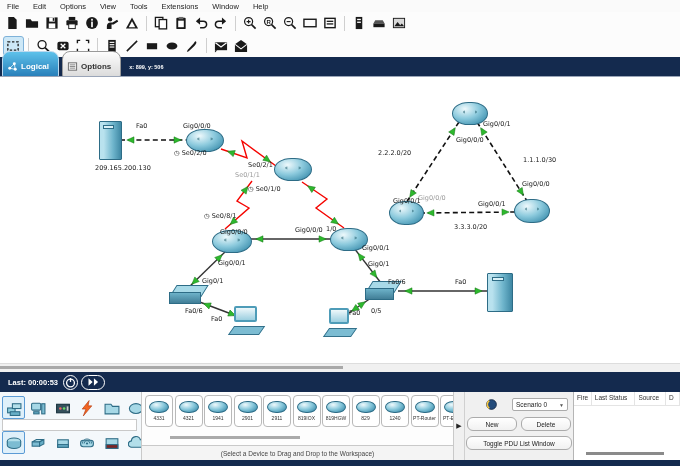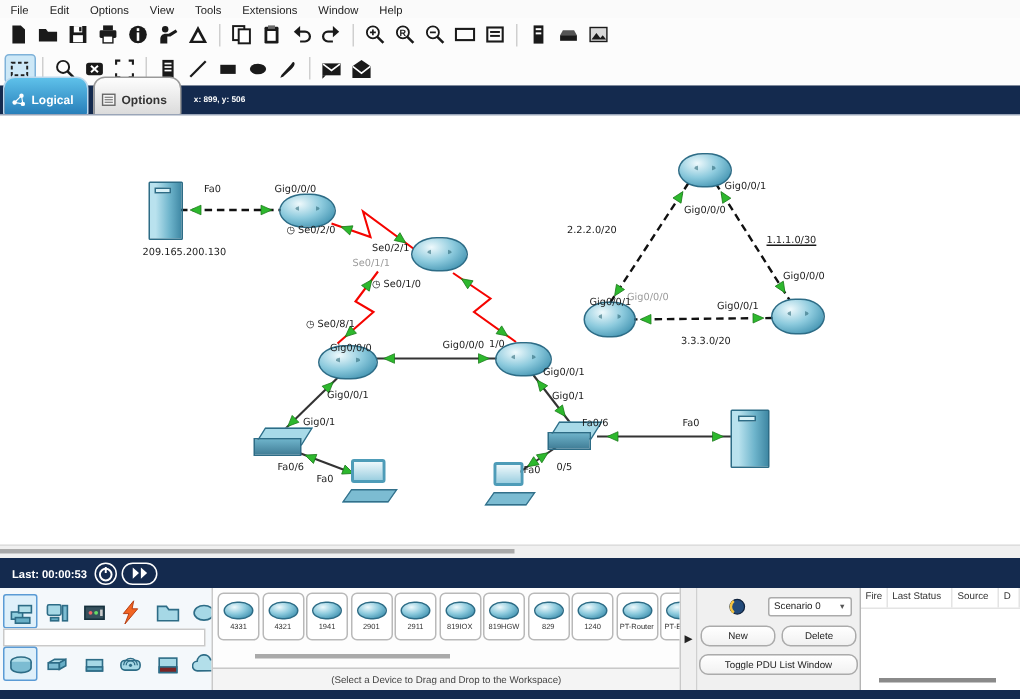--- a/index.html
+++ b/index.html
@@ -386,42 +386,42 @@
         <div class="mon"></div>
         <div class="kb"></div>
       </div>
       <div class="dev dev-server" style="left: 487px; top: 196px; width: 24px; height: 37px;"></div>
       <div class="dev dev-router" style="left: 452px; top: 25px; width: 34px; height: 21px;"></div>
       <div class="dev dev-router" style="left: 389px; top: 124px; width: 33px; height: 22px;"></div>
       <div class="dev dev-router" style="left: 514px; top: 122px; width: 34px; height: 22px;"></div>
       <span class="clabel" style="left: 136px; top: 45px;">Fa0</span>
       <span class="clabel" style="left: 183px; top: 45px;">Gig0/0/0</span>
       <span class="clabel" style="left: 95px; top: 87px;">209.165.200.130</span>
-      <span class="clabel" style="left: 191px; top: 72px;">◷ Se0/2/0</span>
+      <span class="clabel" style="left: 174px; top: 72px;">◷ Se0/2/0</span>
       <span class="clabel" style="left: 248px; top: 84px;">Se0/2/1</span>
       <span class="clabel dim" style="left: 235px; top: 94px;">Se0/1/1</span>
       <span class="clabel" style="left: 248px; top: 108px;">◷ Se0/1/0</span>
       <span class="clabel" style="left: 204px; top: 135px;">◷ Se0/8/1</span>
       <span class="clabel" style="left: 220px; top: 151px;">Gig0/0/0</span>
       <span class="clabel" style="left: 295px; top: 149px;">Gig0/0/0</span>
       <span class="clabel" style="left: 326px; top: 148px;">1/0</span>
       <span class="clabel" style="left: 362px; top: 167px;">Gig0/0/1</span>
       <span class="clabel" style="left: 218px; top: 182px;">Gig0/0/1</span>
       <span class="clabel" style="left: 202px; top: 200px;">Gig0/1</span>
       <span class="clabel" style="left: 185px; top: 230px;">Fa0/6</span>
       <span class="clabel" style="left: 211px; top: 238px;">Fa0</span>
       <span class="clabel" style="left: 368px; top: 183px;">Gig0/1</span>
       <span class="clabel" style="left: 388px; top: 201px;">Fa0/6</span>
       <span class="clabel" style="left: 455px; top: 201px;">Fa0</span>
       <span class="clabel" style="left: 349px; top: 232px;">Fa0</span>
       <span class="clabel" style="left: 371px; top: 230px;">0/5</span>
       <span class="clabel" style="left: 483px; top: 43px;">Gig0/0/1</span>
       <span class="clabel" style="left: 456px; top: 59px;">Gig0/0/0</span>
       <span class="clabel" style="left: 378px; top: 72px;">2.2.2.0/20</span>
-      <span class="clabel" style="left: 511px; top: 79px; text-decoration: underline;">1.1.1.0/30</span>
+      <span class="clabel" style="left: 523px; top: 79px;">1.1.1.0/30</span>
       <span class="clabel" style="left: 522px; top: 103px;">Gig0/0/0</span>
       <span class="clabel dim" style="left: 418px; top: 117px;">Gig0/0/0</span>
       <span class="clabel" style="left: 393px; top: 120px;">Gig0/0/1</span>
       <span class="clabel" style="left: 478px; top: 123px;">Gig0/0/1</span>
       <span class="clabel" style="left: 454px; top: 146px;">3.3.3.0/20</span>
     </div>
 
   <div class="timebar">
     <span>Last: 00:00:53</span>
     <span class="tb-power">

